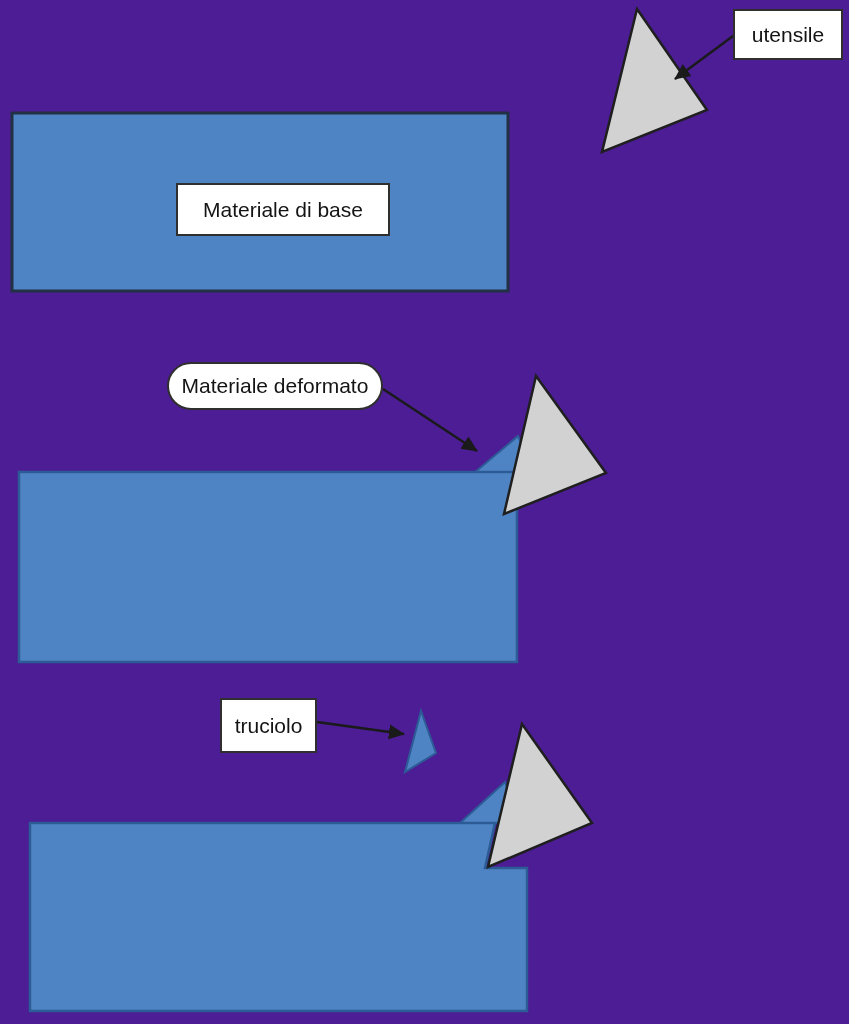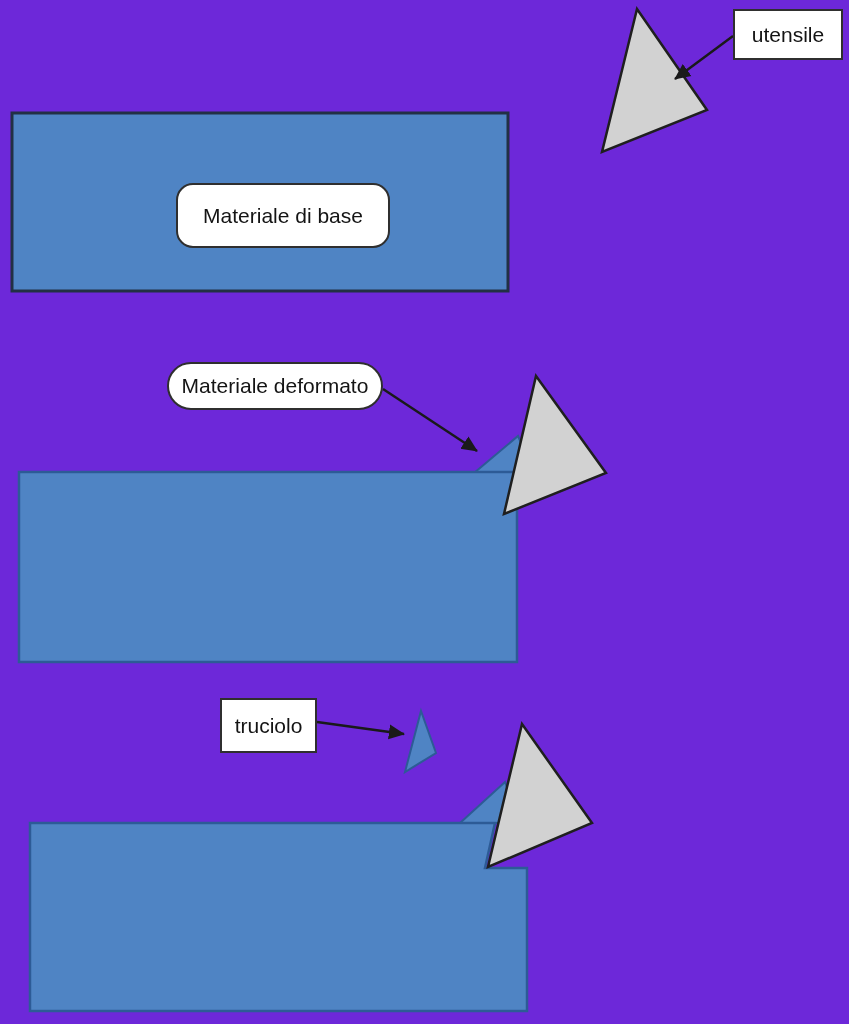--- a/index.html
+++ b/index.html
@@ -4,21 +4,21 @@
 <style>
   html, body {
     margin: 0;
     padding: 0;
     background: #ffffff;
   }
   #canvas {
     position: relative;
     width: 849px;
     height: 1024px;
-    background: #6d28d9;
+    background: #4c1d95;
     font-family: "Liberation Sans", sans-serif;
     overflow: hidden;
   }
   #diagram-svg {
     position: absolute;
     left: 0;
     top: 0;
   }
   .label-box {
     position: absolute;
@@ -60,21 +60,21 @@
 
     <line x1="733" y1="36" x2="675" y2="79" stroke="#1a1a1a" stroke-width="2.4" marker-end="url(#ah)"></line>
     <line x1="383" y1="389" x2="477" y2="451" stroke="#1a1a1a" stroke-width="2.4" marker-end="url(#ah)"></line>
     <line x1="317" y1="722" x2="404" y2="734" stroke="#1a1a1a" stroke-width="2.4" marker-end="url(#ah)"></line>
   </svg>
 
   <div class="label-box" style="left:733px; top:9px; width:110px; height:51px;">
     <span>utensile</span>
   </div>
 
-  <div class="label-box" style="left:176px; top:183px; width:214px; height:65px;border-radius:17px;">
+  <div class="label-box" style="left:176px; top:183px; width:214px; height:53px;">
     <span>Materiale di base</span>
   </div>
 
   <div class="label-box" style="left:167px; top:362px; width:216px; height:48px;border-radius:24px;">
     <span>Materiale deformato</span>
   </div>
 
   <div class="label-box" style="left:220px; top:698px; width:97px; height:55px;">
     <span>truciolo</span>
   </div>

